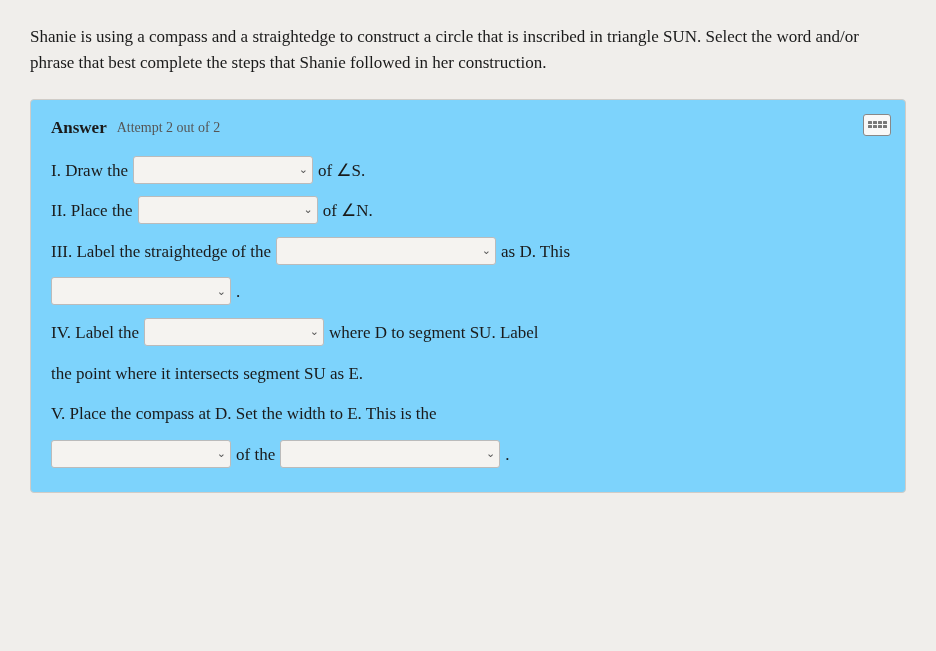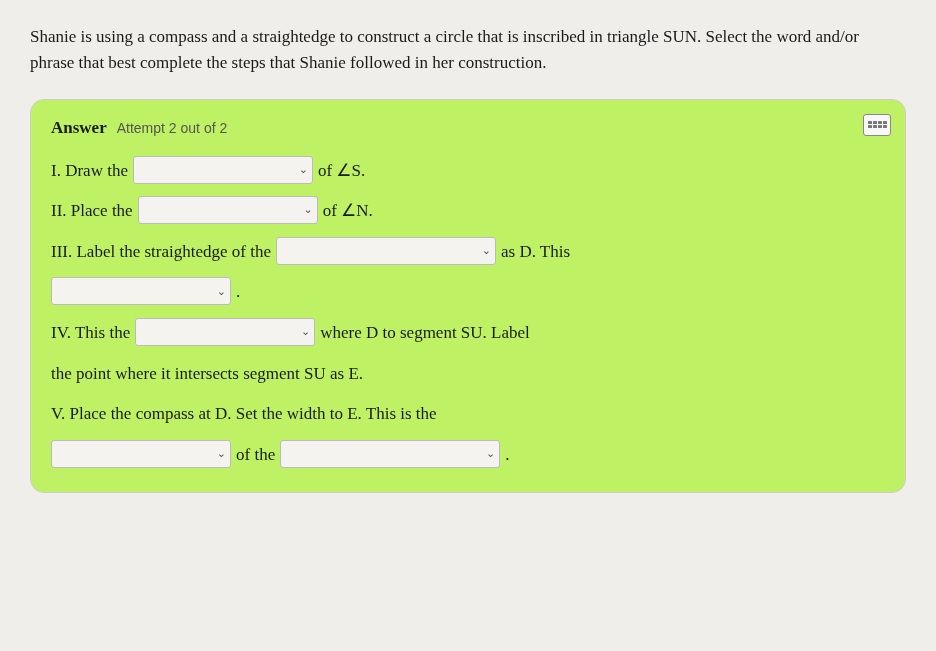--- a/index.html
+++ b/index.html
@@ -25,43 +25,43 @@
     }
 
     .question-text {
       font-size: 17px;
       line-height: 1.55;
       margin-bottom: 22px;
       color: #1a1a1a;
     }
 
     .answer-box {
-      background: #bef264;
+      background: #7dd3fc;
       border: 1.5px solid #d0ccc7;
-      border-radius: 14px;
+      border-radius: 4px;
       padding: 18px 12px 22px 20px;
       position: relative;
     }
 
     .answer-header {
       display: flex;
       align-items: center;
       gap: 10px;
       margin-bottom: 18px;
     }
 
     .answer-label {
       font-weight: bold;
       font-size: 17px;
     }
 
     .attempt-label {
       font-size: 14px;
       color: #555;
-      font-family: Liberation Sans, sans-serif;
+      font-family: Liberation Serif, serif;
     }
 
     .keyboard-icon {
       position: absolute;
       top: 14px;
       right: 14px;
       width: 28px;
       height: 22px;
       border: 1.5px solid #888;
       border-radius: 3px;
@@ -188,21 +188,21 @@
 
       <div class="step-line">
         <div class="dropdown-select dropdown-select-medium">
           <span></span>
           <span class="dropdown-chevron">⌄</span>
         </div>
         <span>.</span>
       </div>
 
       <div class="step-line">
-        <span>IV. This the</span>
+        <span>IV. Label the</span>
         <div class="dropdown-select dropdown-select-medium">
           <span></span>
           <span class="dropdown-chevron">⌄</span>
         </div>
         <span>where D to segment SU. Label</span>
       </div>
 
       <div class="step-line">
         <span>the point where it intersects segment SU as E.</span>
       </div>

